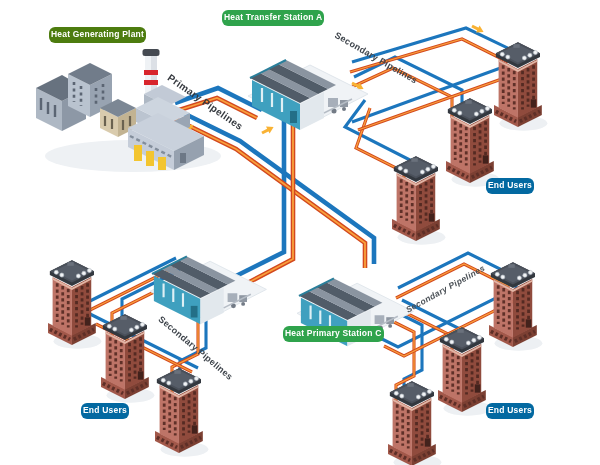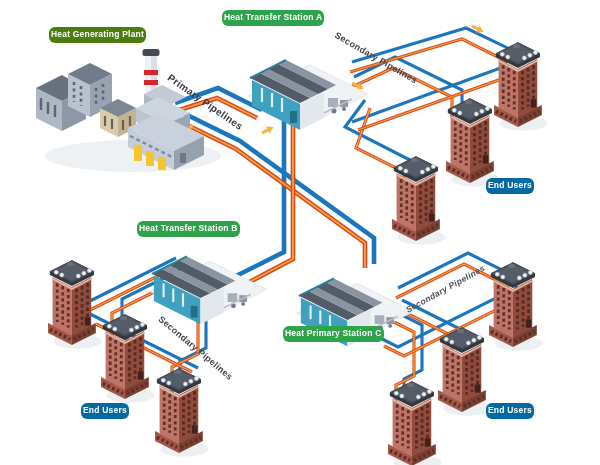--- a/index.html
+++ b/index.html
@@ -210,21 +210,20 @@
   <use href="#tower" transform="translate(101,318) scale(0.92)"></use>
   <use href="#tower" transform="translate(155,372) scale(0.92)"></use>
 
   <use href="#tower" transform="translate(489,266) scale(0.92)"></use>
   <use href="#tower" transform="translate(438,331) scale(0.92)"></use>
   <use href="#tower" transform="translate(388,385) scale(0.92)"></use>
 </svg>
 
 <div class="badge red" style="left:49px;top:27px;">Heat Generating Plant</div>
 <div class="badge green" style="left:222px;top:10px;">Heat Transfer Station A</div>
-<div class="badge green" style="left:137px;top:221px;">Heat Transfer Station B</div>
 <div class="badge green" style="left:283px;top:326px;">Heat Primary Station C</div>
 <div class="badge lgreen" style="left:486px;top:178px;">End Users</div>
 <div class="badge lgreen" style="left:81px;top:403px;">End Users</div>
 <div class="badge lgreen" style="left:486px;top:403px;">End Users</div>
 
 <div class="pipelabel primary" style="left:172px;top:72px;transform:rotate(35deg);">Primary Pipelines</div>
 <div class="pipelabel" style="left:338px;top:30px;transform:rotate(30deg);">Secondary Pipelines</div>
 <div class="pipelabel" style="left:163px;top:314px;transform:rotate(40deg);">Secondary Pipelines</div>
 <div class="pipelabel italic" style="left:404px;top:306px;transform:rotate(-29deg);">Secondary Pipelines</div>
 

